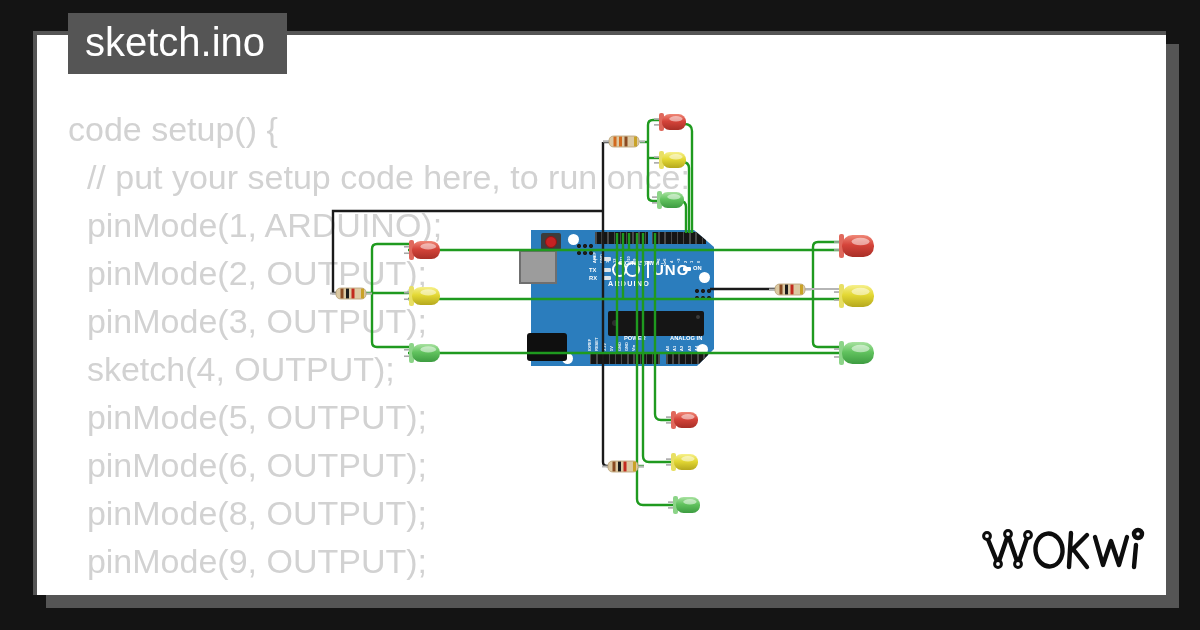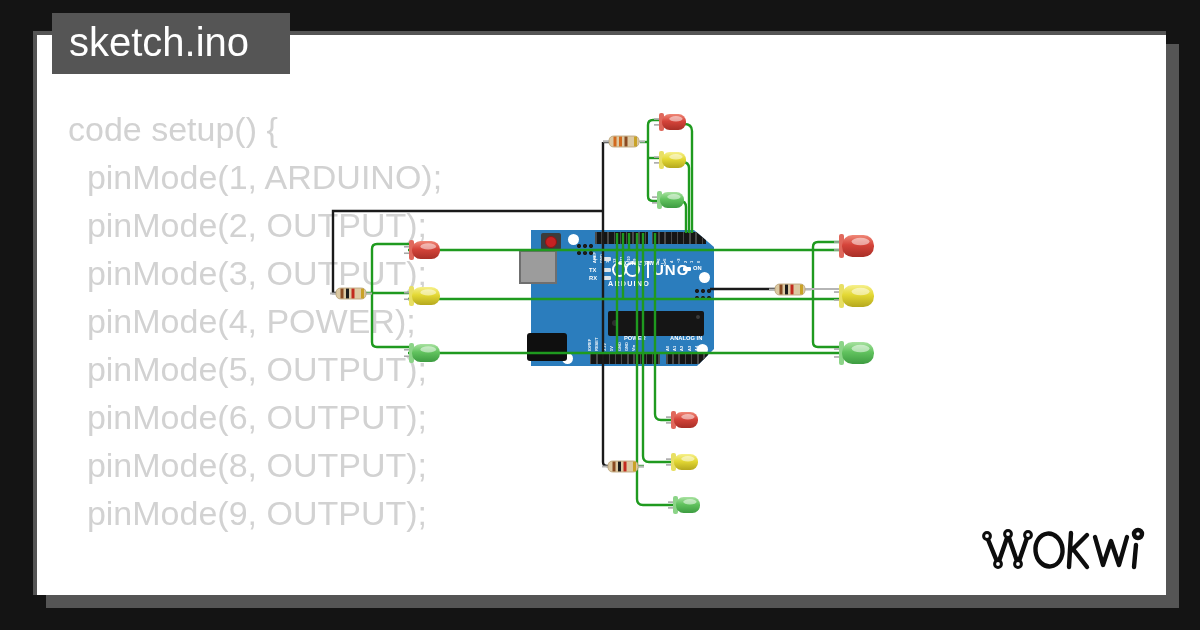--- a/index.html
+++ b/index.html
@@ -4,21 +4,21 @@
 <style>
   html,body{margin:0;padding:0;}
   body{width:1200px;height:630px;position:relative;overflow:hidden;
        background:var(--bg,#141414);font-family:"Liberation Sans",sans-serif;}
 
   
   #panel{position:absolute;left:33px;top:31px;width:1129px;height:560px;
          background:var(--panel,#fff);border-left:4px solid var(--chrome,#555);
          border-top:4px solid var(--chrome,#555);box-shadow:13px 13px 0 0 var(--chrome,#555);
          overflow:hidden;z-index:1;}
-  #tab{position:absolute;left:52px;top:13px;width:238px;height:61px;
+  #tab{position:absolute;left:68px;top:13px;width:219px;height:61px;
        background:var(--chrome,#555);color:#fff;z-index:10;
        font-size:40px;line-height:59px;padding-left:17px;box-sizing:border-box;
        white-space:nowrap;overflow:hidden;}
   
   #code{position:absolute;left:31px;top:70px;color:var(--codecol,#d2d2d2);
         font-size:34px;line-height:48px;white-space:pre;}
   
   #board{position:absolute;left:531px;top:230px;width:183px;height:148px;
          background:var(--board,#2b7dbd);z-index:2;
          clip-path:polygon(0 0,163px 0,183px 17px,183px 119px,166px 136px,0 136px);}
@@ -49,21 +49,21 @@
        background:#9c9c9c;border:2px solid #6f6f6f;box-sizing:border-box;}
   #jack{position:absolute;left:527px;top:333px;width:40px;height:28px;z-index:3;
         background:#0f0f0f;border-radius:3px;}
   
   #wokwi{position:absolute;left:978px;top:522px;z-index:5;}
 </style>
 </head>
 <body>
 
 <div id="panel">
-  <div id="code"><div>code setup() {</div><div>  pinMode(1, ARDUINO);</div><div>  pinMode(2, OUTPUT);</div><div>  pinMode(3, OUTPUT);</div><div>  pinMode(4, POWER);</div><div>  pinMode(5, OUTPUT);</div><div>  pinMode(6, OUTPUT);</div><div>  pinMode(8, OUTPUT);</div><div>  pinMode(9, OUTPUT);</div></div>
+  <div id="code"><div>code setup() {</div><div>  // put your setup code here, to run once:</div><div>  pinMode(1, ARDUINO);</div><div>  pinMode(2, OUTPUT);</div><div>  pinMode(3, OUTPUT);</div><div>  sketch(4, OUTPUT);</div><div>  pinMode(5, OUTPUT);</div><div>  pinMode(6, OUTPUT);</div><div>  pinMode(8, OUTPUT);</div><div>  pinMode(9, OUTPUT);</div></div>
 </div>
 
 <div id="tab">
   <span>sketch.ino</span>
 </div>
 
 <div id="board">
 
   <div class="abs" style="left:10px;top:3px;width:20px;height:17px;background:#3c3c3c;border-radius:2px;"></div>
   <div class="abs" style="left:14px;top:6px;width:12px;height:12px;border-radius:50%;background:#c52222;border:1px solid #8f1414;box-sizing:border-box;"></div>

